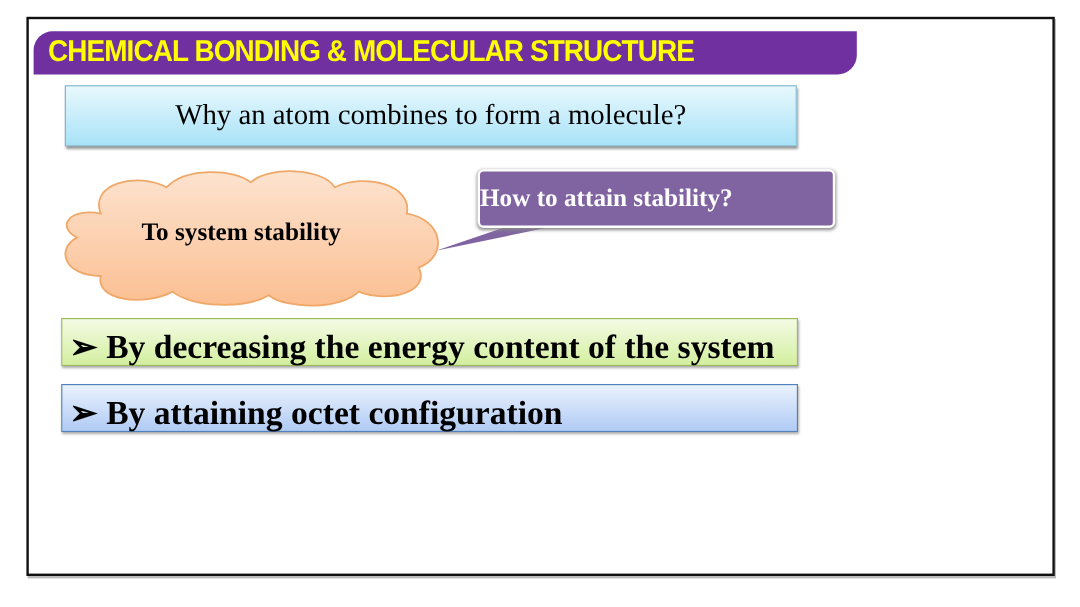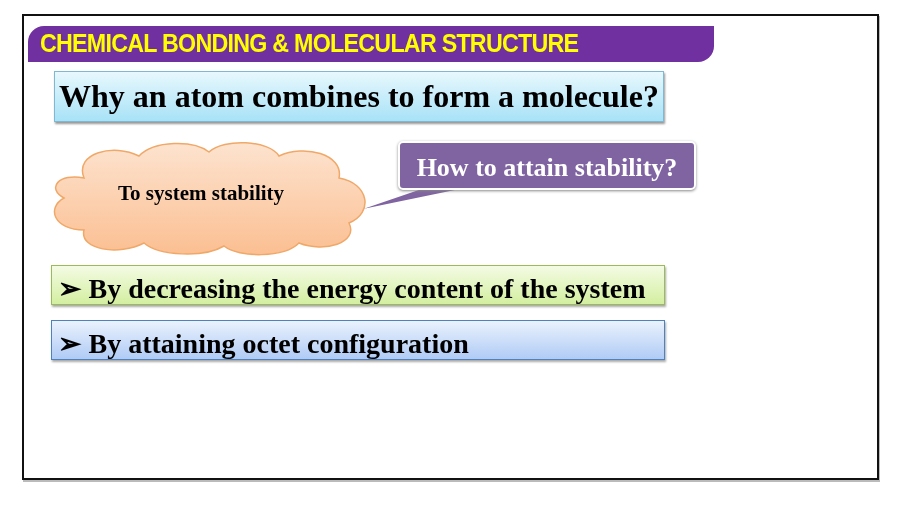--- a/index.html
+++ b/index.html
@@ -1,25 +1,25 @@
 <!DOCTYPE html>
 <html><head>
 <meta charset="utf-8">
 <style>
   html,body{margin:0;padding:0;background:#fff;}
   body{width:900px;height:506px;position:relative;overflow:hidden;font-family:"Liberation Serif",serif;}
   .frame{position:absolute;left:22px;top:14px;width:853px;height:462px;border:2px solid #111;box-shadow:1px 2px 0 #bbb;background:#fff;}
   .banner{position:absolute;left:28px;top:26px;width:686px;height:36px;background:#7030a0;border-radius:16px 0 16px 0;}
   .banner span{position:absolute;left:12px;top:3px;color:#ffff00;font-family:"Liberation Sans",sans-serif;font-weight:bold;font-size:25px;letter-spacing:-0.8px;white-space:nowrap;transform:scaleX(0.93);transform-origin:left center;}
   .qbox{position:absolute;left:54px;top:71px;width:608px;height:49px;border:1px solid #7fb8d0;background:linear-gradient(#e8f8fd,#a8e2f7);box-shadow:1px 2px 2px #999;text-align:center;}
-  .qbox span{line-height:49px;font-weight:bold;font-size:32px;color:#000;}
+  .qbox span{line-height:49px;font-weight:normal;font-size:24px;color:#000;}
   .cloud{position:absolute;left:44px;top:138px;width:330px;height:118px;}
   .cloud-text{position:absolute;left:118px;top:181px;font-weight:bold;font-size:21px;color:#000;white-space:nowrap;}
   .callout{position:absolute;left:398px;top:141px;width:294px;height:45px;background:#8064a2;border:2px solid #fff;border-radius:5px;box-shadow:0 1px 3px #888;}
-  .callout span{position:absolute;left:0;right:0;text-align:center;top:10px;color:#fff;font-weight:bold;font-size:26px;}
+  .callout span{position:absolute;left:0;right:0;top:10px;color:#fff;font-weight:bold;font-size:21px;}
   .tail{position:absolute;left:0;top:0;}
   .bar{position:absolute;left:51px;width:612px;height:38px;box-shadow:1px 2px 2px #aaa;}
   .bar span{position:absolute;left:6px;top:6px;font-weight:bold;font-size:28px;color:#000;white-space:nowrap;}
   .bar1{top:265px;border:1px solid #9bbb59;background:linear-gradient(#f4fbe4,#d3efa0);}
   .bar2{top:320px;border:1px solid #4f81bd;background:linear-gradient(#eaf2fd,#b0cbf5);}
 </style>
 </head>
 <body>
 
 <div class="frame"></div>

